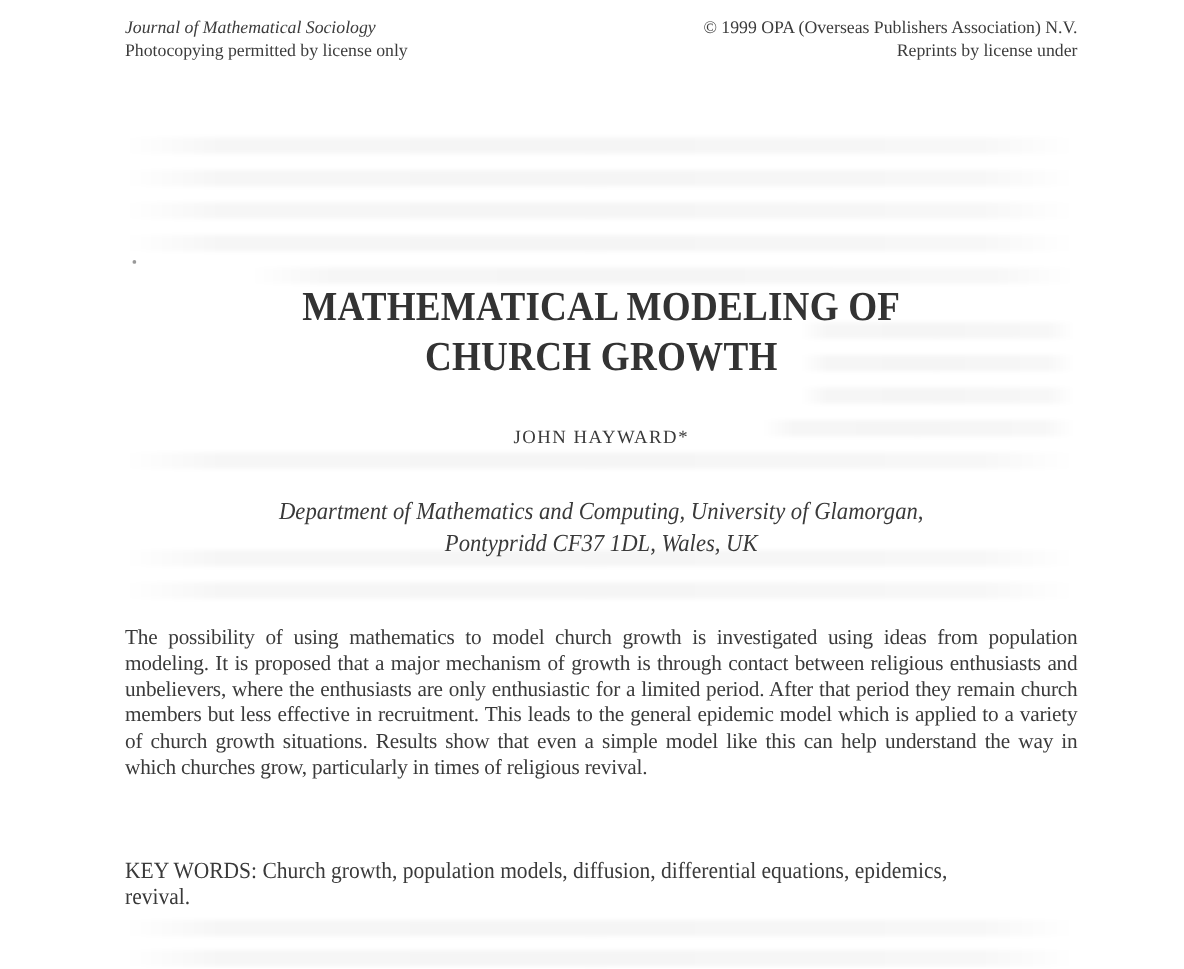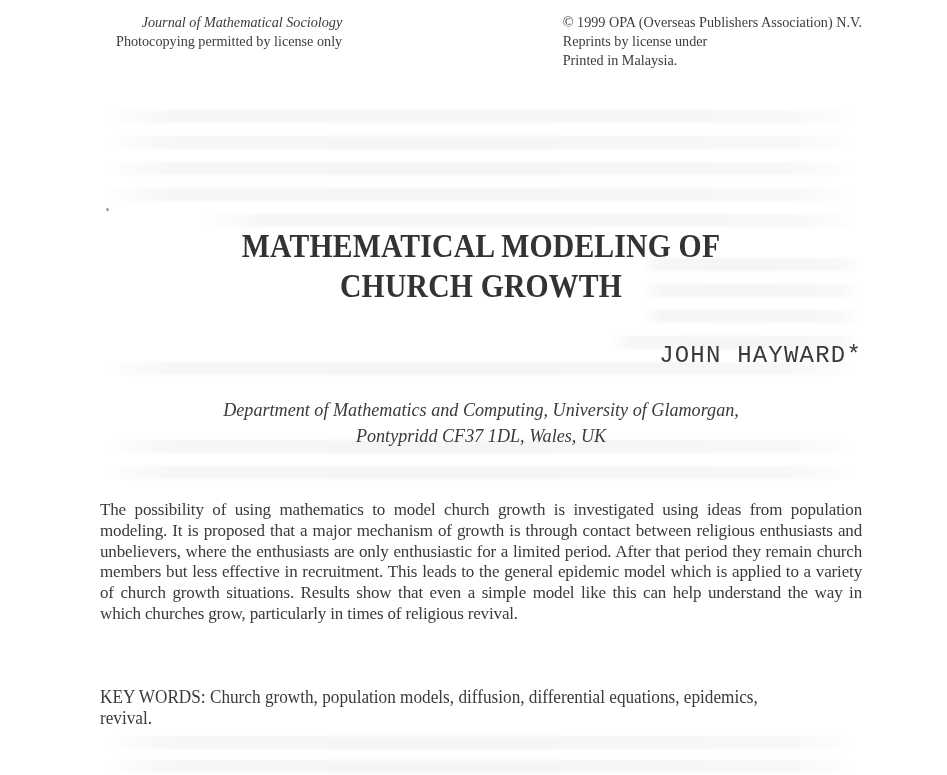--- a/index.html
+++ b/index.html
@@ -30,28 +30,29 @@
       position: absolute;
       top: 13px;
       left: 100px;
       width: 762px;
       font-size: 14.2px;
       line-height: 19px;
       color: #3c3c3c;
     }
     .header .left {
       position: absolute;
-      left: 16px;
+      left: 0;
       top: 0;
-      text-align: right;
+      text-align: left;
     }
     .header .right {
       position: absolute;
       right: 0;
       top: 0;
+      text-align: right;
     }
     .header .italic { font-style: italic; }
     .title {
       position: absolute;
       top: 226px;
       left: 100px;
       width: 762px;
       text-align: center;
       font-family: "Liberation Serif", serif;
       font-weight: bold;
@@ -60,25 +61,24 @@
       color: #333;
       transform: scaleX(0.9);
       transform-origin: center;
       letter-spacing: 0.2px;
     }
     .author {
       position: absolute;
       top: 342px;
       left: 100px;
       width: 762px;
-      text-align: right;
-      font-size: 24px;
+      text-align: center;
+      font-size: 15px;
       letter-spacing: 1.2px;
       color: #3a3a3a;
-      font-family: Liberation Mono, monospace;
     }
     .affil {
       position: absolute;
       top: 397px;
       left: 100px;
       width: 762px;
       text-align: center;
       font-style: italic;
       font-size: 19.5px;
       line-height: 26px;
@@ -141,21 +141,20 @@
 <div class="dot"></div>
 
 <header class="header">
   <div class="left">
     <div class="italic">Journal of Mathematical Sociology</div>
     <div>Photocopying permitted by license only</div>
   </div>
   <div class="right">
     <div>© 1999 OPA (Overseas Publishers Association) N.V.</div>
     <div>Reprints by license under</div>
-    <div>Printed in Malaysia.</div>
   </div>
 </header>
 
 <h1 class="title" style="margin:0;">
   <div>MATHEMATICAL MODELING OF</div>
   <div>CHURCH GROWTH</div>
 </h1>
 
 <div class="author">JOHN HAYWARD*</div>
 

